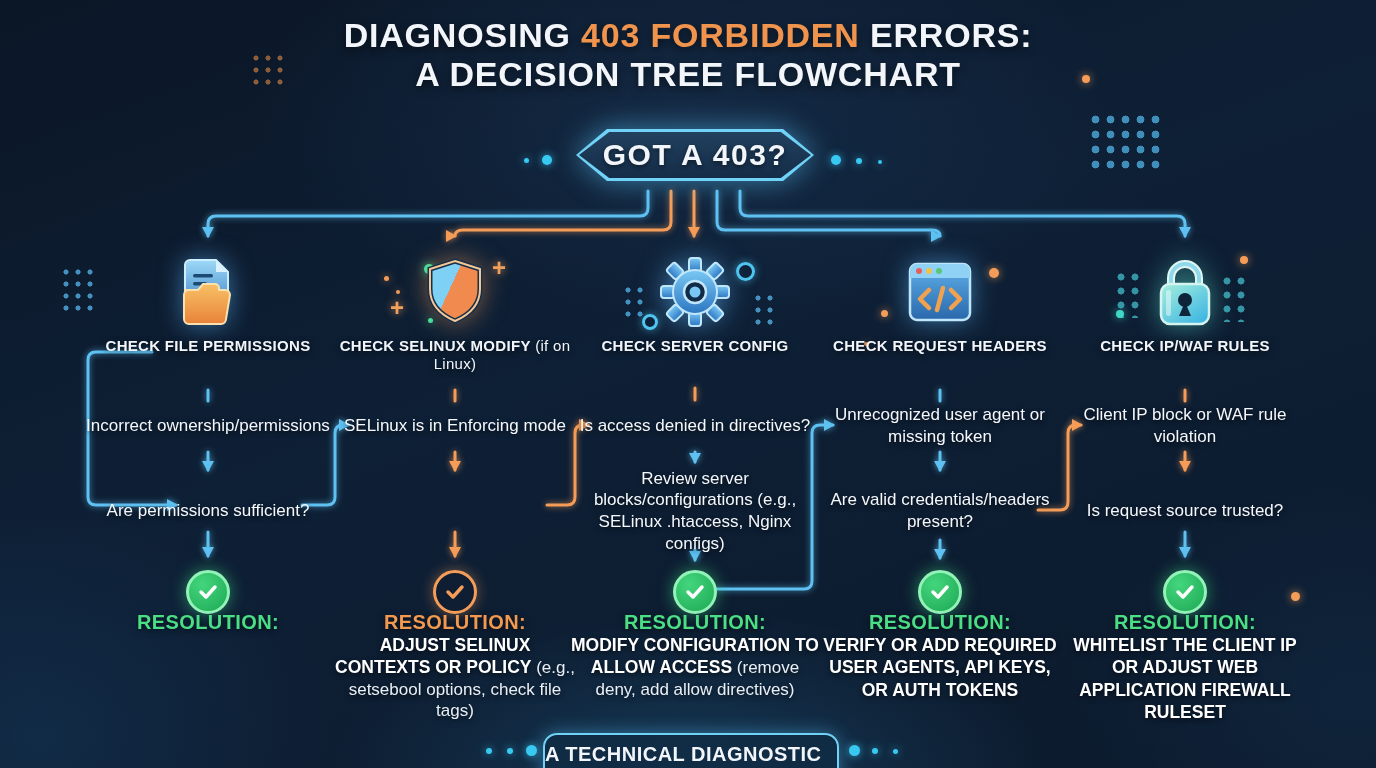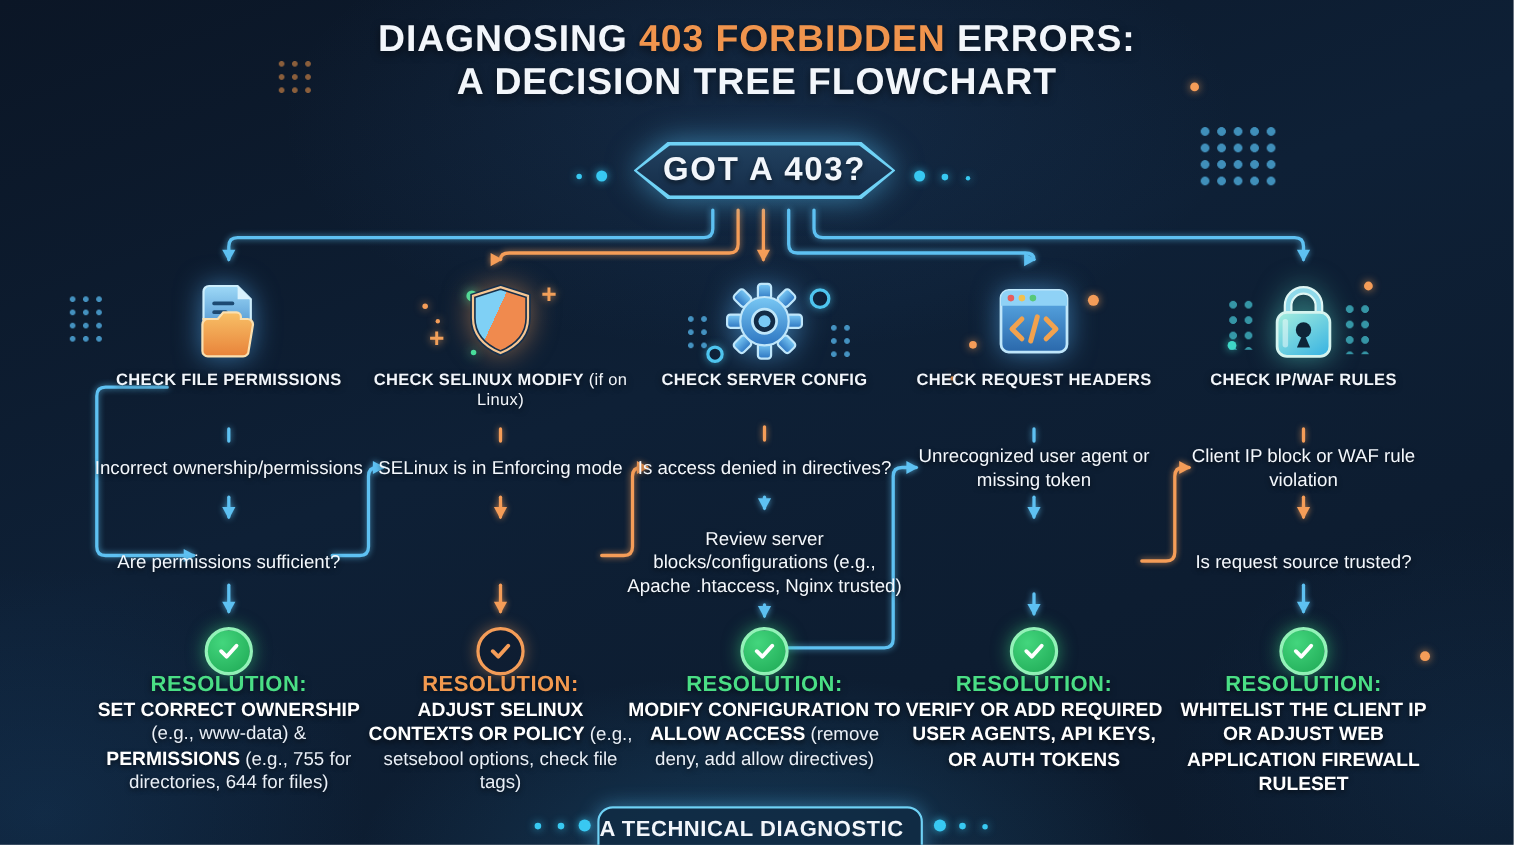--- a/index.html
+++ b/index.html
@@ -203,21 +203,20 @@
   </div>
   <div class="col-title"><span>CHECK FILE PERMISSIONS</span><span class="note"></span></div>
   <div class="node n1">Incorrect ownership/permissions</div>
   <div class="node n2">Are permissions sufficient?</div>
   <div class="check check-green">
     <svg width="24" height="24" viewBox="0 0 24 24">
         <polyline points="5,12 10,17 19,7" fill="none" stroke="#ffffff" stroke-width="3.5" stroke-linecap="round" stroke-linejoin="round"></polyline>
       </svg>
   </div>
   <div class="res-label res-green">RESOLUTION:</div>
-  <div class="res-text"><span class="seg-b">SET CORRECT OWNERSHIP</span><span class="seg-r"> (e.g., www-data) &amp; </span><span class="seg-b">PERMISSIONS</span><span class="seg-r"> (e.g., 755 for directories, 644 for files)</span></div>
 </div>
 
 <div class="col c2">
   <div class="icon-slot glow-orange">
     <svg width="78" height="78" viewBox="0 0 78 78">
       <defs>
         <linearGradient id="shg" x1="0" y1="0" x2="1" y2="0.55">
           <stop offset="0.5" stop-color="#7fd0f5"></stop>
             <stop offset="0.5" stop-color="#f08a4e"></stop>
         </linearGradient>
@@ -258,21 +257,21 @@
           <rect x="53" y="55" width="14" height="12" rx="3" transform="rotate(45 60 61)"></rect>
         </g>
         <circle cx="40" cy="40" r="22"></circle>
       </g>
       <circle cx="40" cy="40" r="11" fill="#122b47" stroke="#bfe6fa" stroke-width="2.5"></circle>
       <circle cx="40" cy="40" r="5.5" fill="#79c8f4"></circle>
     </svg>
   </div>
   <div class="col-title"><span>CHECK SERVER CONFIG</span><span class="note"></span></div>
   <div class="node n1">Is access denied in directives?</div>
-  <div class="node n2">Review server blocks/configurations (e.g., Apache .htaccess, Nginx trusted)</div>
+  <div class="node n2">Review server blocks/configurations (e.g., SELinux .htaccess, Nginx configs)</div>
   <div class="check check-green">
     <svg width="24" height="24" viewBox="0 0 24 24">
         <polyline points="5,12 10,17 19,7" fill="none" stroke="#ffffff" stroke-width="3.5" stroke-linecap="round" stroke-linejoin="round"></polyline>
       </svg>
   </div>
   <div class="res-label res-green">RESOLUTION:</div>
   <div class="res-text"><span class="seg-b">MODIFY CONFIGURATION TO ALLOW ACCESS</span><span class="seg-r"> (remove deny, add allow directives)</span></div>
 </div>
 
 <div class="col c4">
@@ -291,20 +290,21 @@
       <circle cx="39" cy="19" r="3" fill="#58c878"></circle>
       <g stroke="#f2a24e" stroke-width="4.5" stroke-linecap="round" stroke-linejoin="round" fill="none">
         <polyline points="29,38 20,47 29,56"></polyline>
         <polyline points="51,38 60,47 51,56"></polyline>
         <line x1="43" y1="36" x2="37" y2="58"></line>
       </g>
     </svg>
   </div>
   <div class="col-title"><span>CHECK REQUEST HEADERS</span><span class="note"></span></div>
   <div class="node n1">Unrecognized user agent or missing token</div>
+  <div class="node n2">Are valid credentials/headers present?</div>
   <div class="check check-green">
     <svg width="24" height="24" viewBox="0 0 24 24">
         <polyline points="5,12 10,17 19,7" fill="none" stroke="#ffffff" stroke-width="3.5" stroke-linecap="round" stroke-linejoin="round"></polyline>
       </svg>
   </div>
   <div class="res-label res-green">RESOLUTION:</div>
   <div class="res-text"><span class="seg-b">VERIFY OR ADD REQUIRED USER AGENTS, API KEYS, OR AUTH TOKENS</span></div>
 </div>
 
 <div class="col c5">

